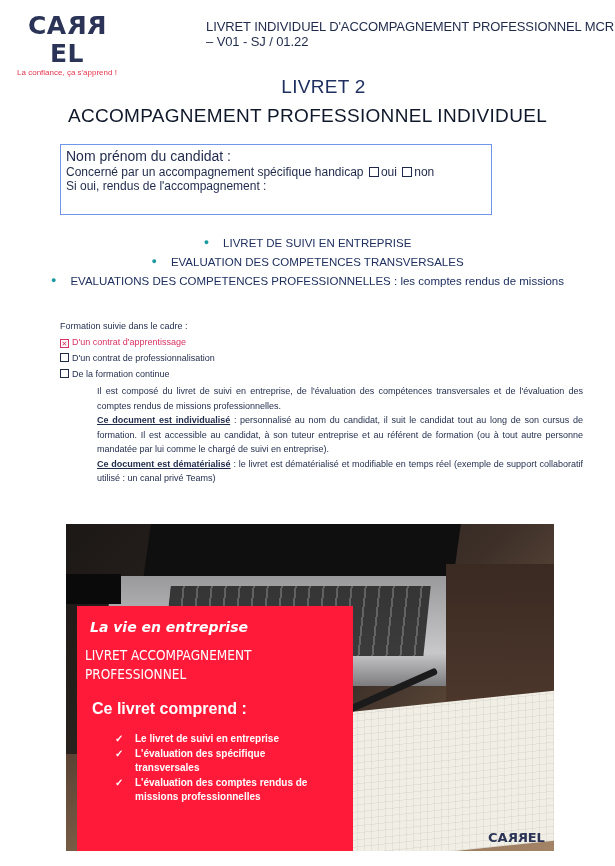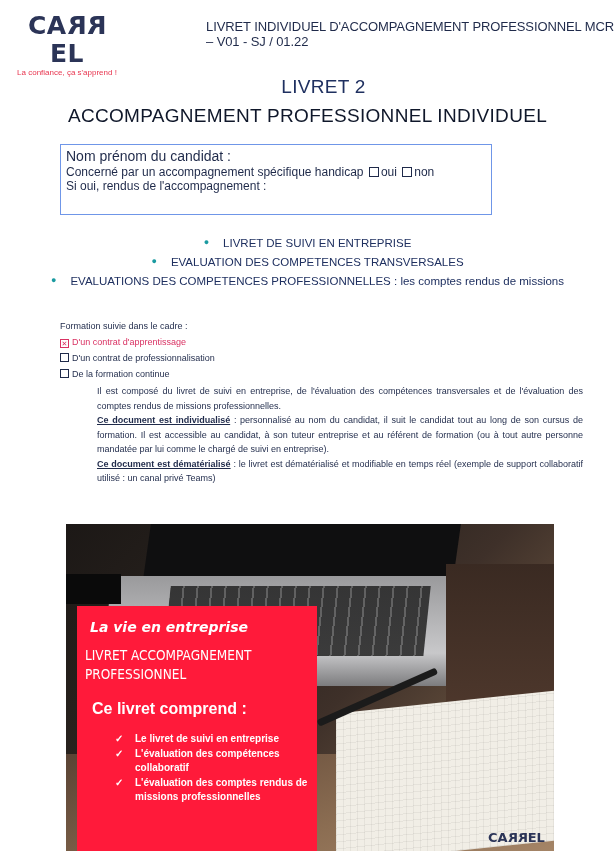--- a/index.html
+++ b/index.html
@@ -62,21 +62,21 @@
                 repeating-linear-gradient(0deg, rgba(0,0,0,0.05) 0 1px, transparent 1px 7px),
                 repeating-linear-gradient(90deg, rgba(0,0,0,0.05) 0 1px, transparent 1px 7px),
                 #f1eee6;
               transform:skewY(-6deg); }
   .pen { position:absolute; left:252px; top:196px; width:130px; height:7px; background:#1b1b1b;
          border-radius:3px; transform:rotate(-24deg); transform-origin:left center; }
   .wood-floor { position:absolute; left:0; top:230px; width:488px; height:100px;
                 background:linear-gradient(160deg,#5a4334,#8b6d52 60%,#a58567); z-index:0; }
 
   .red-panel { position:absolute; left:11px; top:82px; width:240px; height:257px; background:#ff1a3a;
-               color:#fff; z-index:5; }
+               color:#fff; z-index:5;padding-left:36px; }
   .rp-kicker { position:absolute; left:13px; top:13px; font-size:14px; font-style:italic;
                font-weight:bold; font-family:"DejaVu Sans", sans-serif; }
   .rp-title { position:absolute; left:8px; top:40px; font-size:13.5px; line-height:19px;
               font-family:"DejaVu Sans Condensed","DejaVu Sans",sans-serif; }
   .rp-intro { position:absolute; left:15px; top:94px; font-size:16px; font-weight:bold; }
   .rp-list { position:absolute; left:38px; top:126px; width:200px; font-size:10px; font-weight:bold;
              line-height:14.5px; }
   .rp-item { position:relative; padding-left:20px; }
   .check { position:absolute; left:0; top:0; }
 
@@ -138,18 +138,18 @@
 
   <div class="red-panel">
     <div class="rp-kicker">La vie en entreprise</div>
     <div class="rp-title">
       <div>LIVRET ACCOMPAGNEMENT</div>
       <div>PROFESSIONNEL</div>
     </div>
     <div class="rp-intro">Ce livret comprend :</div>
     <div class="rp-list">
       <div class="rp-item"><span class="check">✓</span><span>Le livret de suivi en entreprise</span></div>
-      <div class="rp-item"><span class="check">✓</span><span>L'évaluation des compétences collaboratif</span></div>
+      <div class="rp-item"><span class="check">✓</span><span>L'évaluation des spécifique transversales</span></div>
       <div class="rp-item"><span class="check">✓</span><span>L'évaluation des comptes rendus de missions professionnelles</span></div>
     </div>
   </div>
   <div class="hero-logo"><span>CA</span><span class="rev">RR</span><span>EL</span></div>
 </div>
 
 </body></html>

